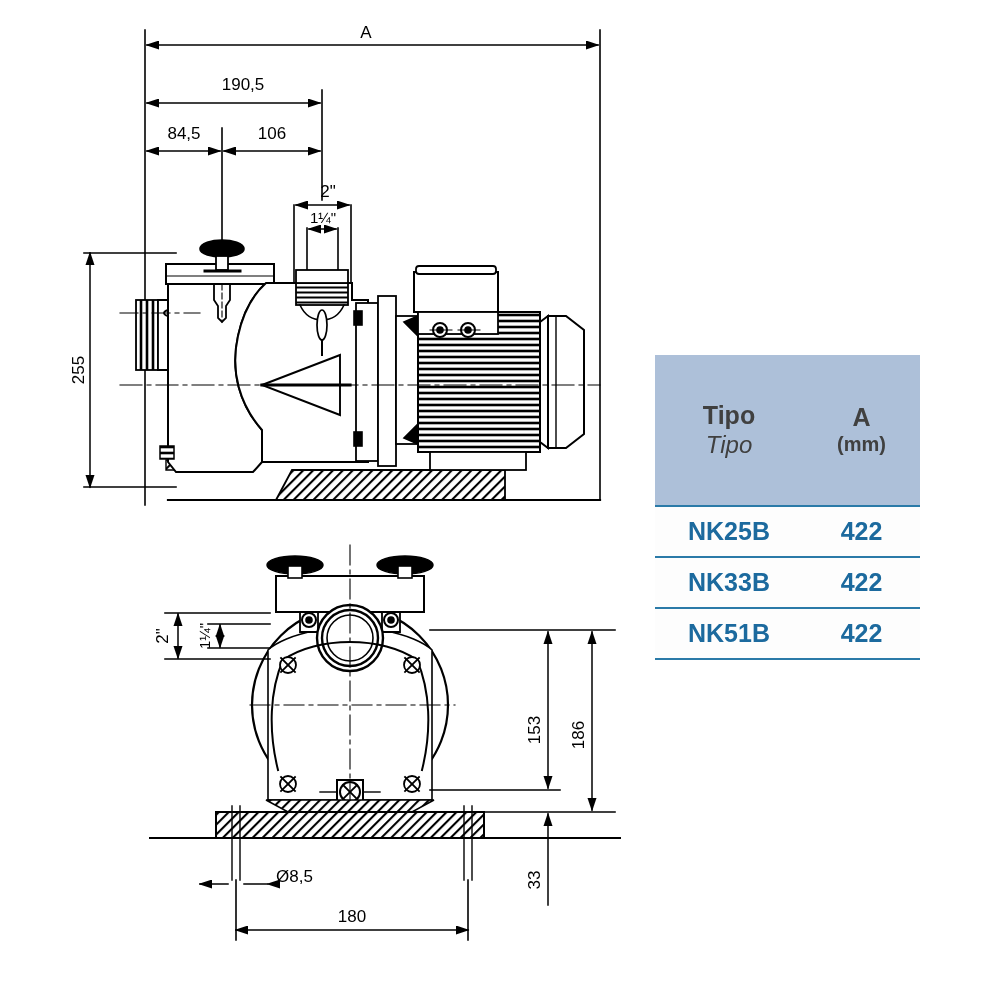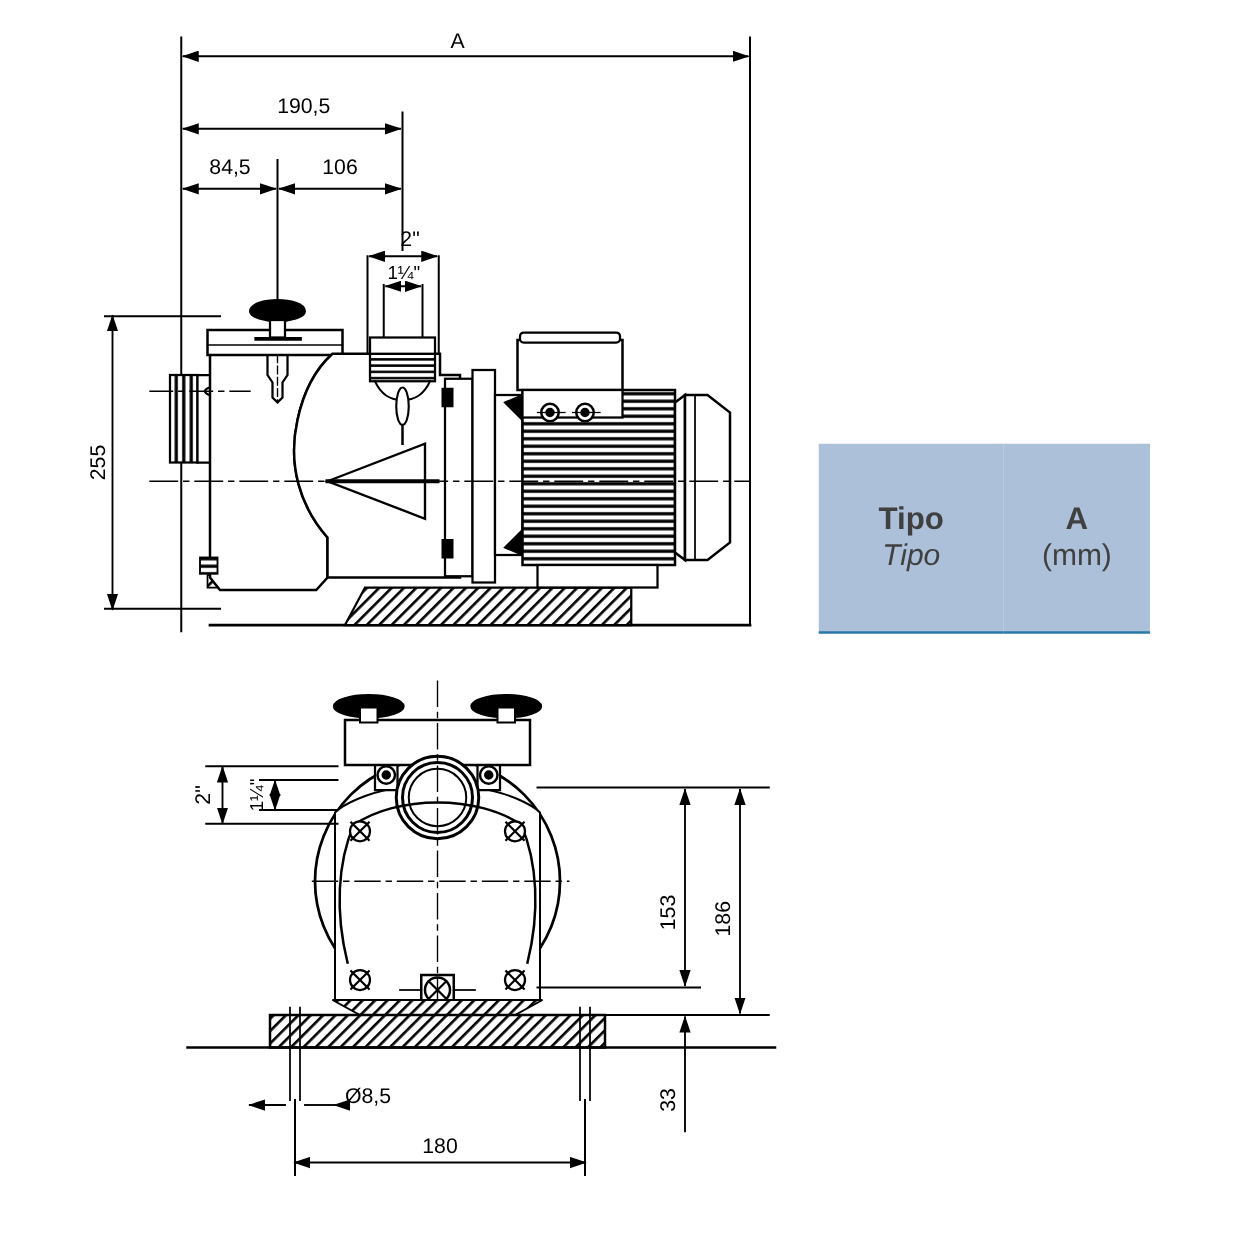--- a/index.html
+++ b/index.html
@@ -18,21 +18,21 @@
   }
   .thead-cell{
     background:#adc0d9;
     color:#404040;
     height:150px;
     line-height:1.18;
   }
   .th-l1{ font-size:25px; font-weight:bold; display:block; }
   .th-l2{ font-size:24px; font-style:italic; font-weight:normal; display:block; }
   .th-a1{ font-size:25px; font-weight:bold; display:block; }
-  .th-a2{ font-size:24px; font-weight:normal; display:block; }
+  .th-a2{ font-size:20px; font-weight:bold; display:block; }
   #spec-table tbody tr{ height:51px; }
   #spec-table tbody td{
     color:#1c6a9e; font-size:25px; font-weight:bold;
     border-bottom:2.5px solid #2a7aa8;
     background:#fdfdfd;
   }
   .col-type{ width:148px; }
   .col-a{ width:117px; }
   .head-underline{ border-bottom:2.5px solid #2a7aa8; }
 
@@ -277,16 +277,28 @@
           <span class="th-l1">Tipo</span>
           <span class="th-l2">Tipo</span>
         </th>
         <th class="thead-cell col-a">
           <span class="th-a1">A</span>
           <span class="th-a2">(mm)</span>
         </th>
       </tr>
     </thead>
     <tbody>
+      <tr>
+        <td class="col-type">NK25B</td>
+        <td class="col-a">422</td>
+      </tr>
+      <tr>
+        <td class="col-type">NK33B</td>
+        <td class="col-a">422</td>
+      </tr>
+      <tr>
+        <td class="col-type">NK51B</td>
+        <td class="col-a">422</td>
+      </tr>
     </tbody>
   </table>
 
 </div>
 
 </body></html>

